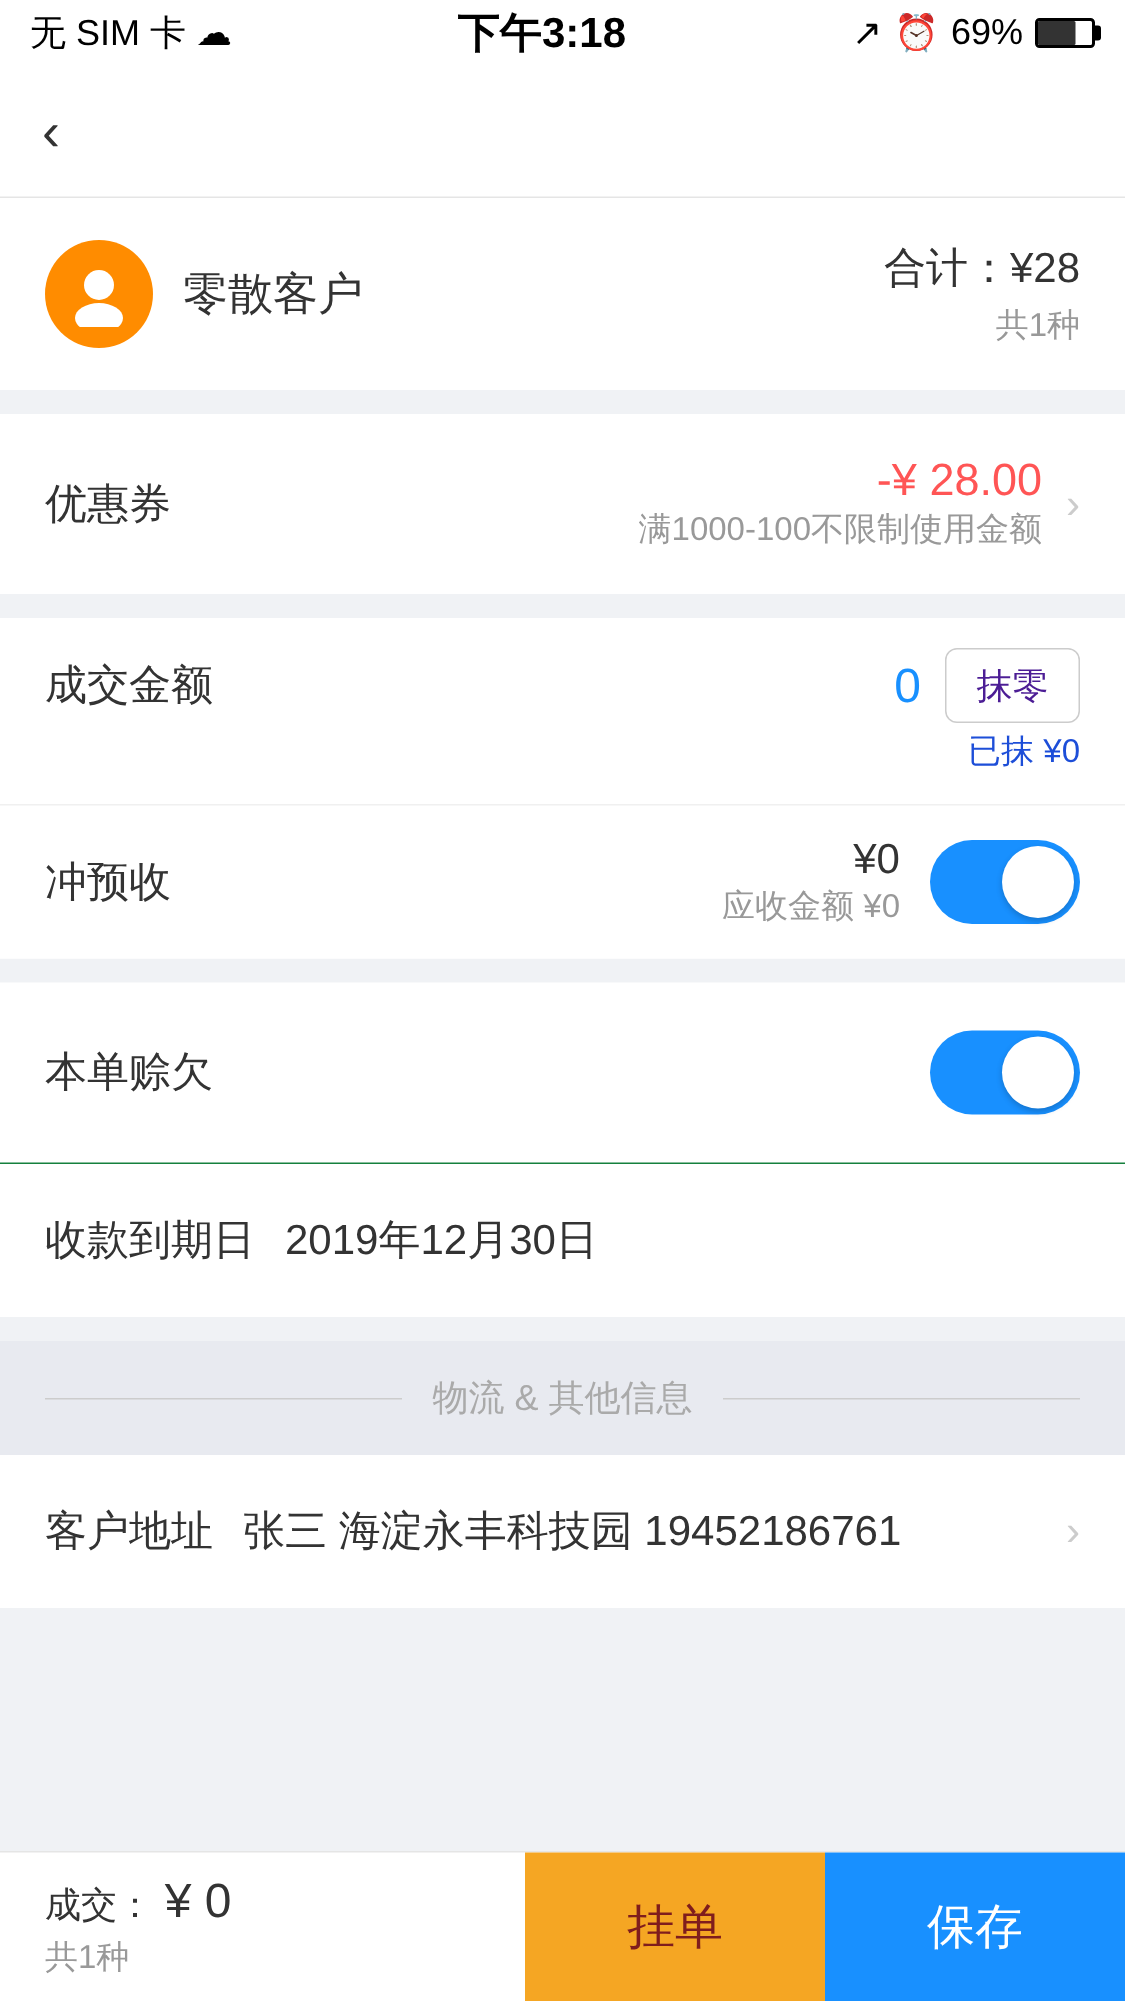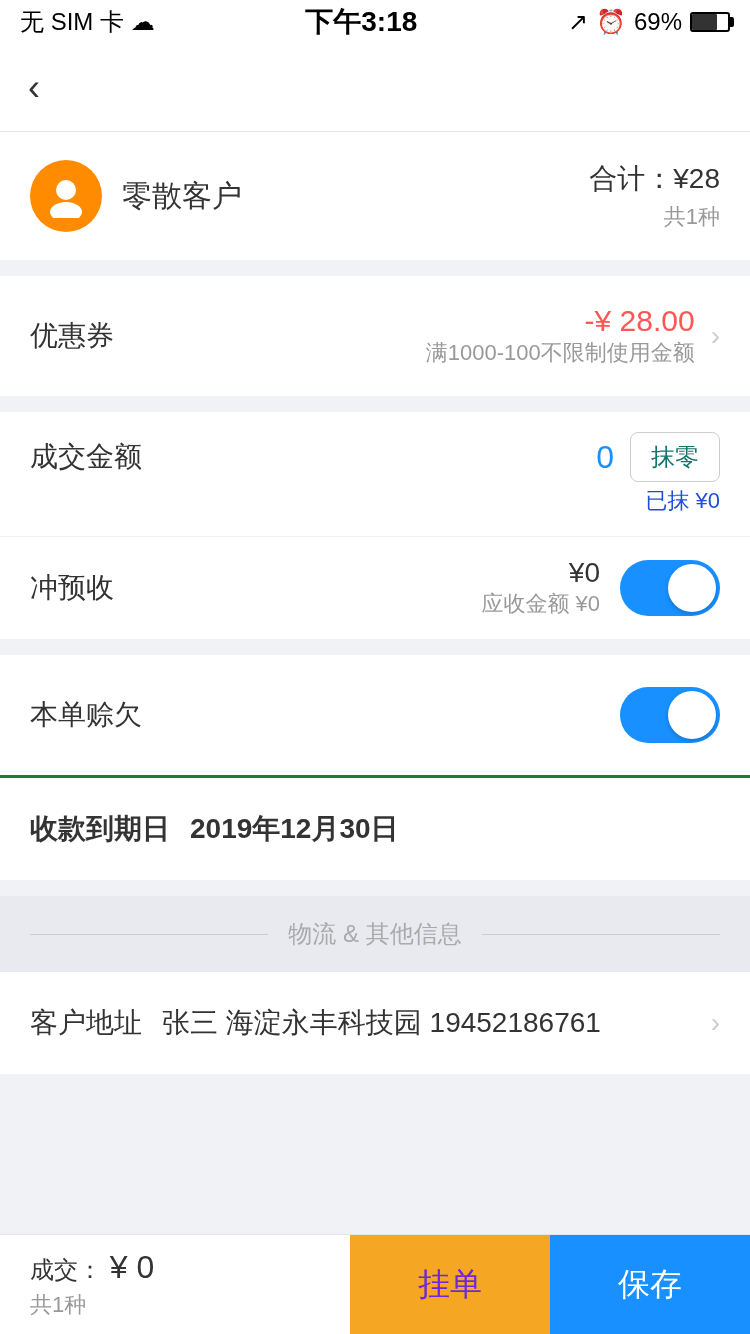--- a/index.html
+++ b/index.html
@@ -147,21 +147,21 @@
       border: none;
       outline: none;
       text-align: right;
       width: 80px;
     }
     .round-button {
       border: 1px solid #ccc;
       border-radius: 8px;
       padding: 8px 20px;
       font-size: 24px;
-      color: #0f766e;
+      color: #4c1d95;
       background: #fff;
       cursor: pointer;
     }
     .sub-text {
       font-size: 22px;
       color: #1d4ed8;
       text-align: right;
     }
 
     
@@ -236,22 +236,21 @@
       display: flex;
       align-items: center;
       justify-content: space-between;
       padding: 32px 30px;
     }
 
     
     .due-date-row {
       padding: 32px 30px;
       background: #fff;
-      border-top: 3px solid #15803d;
-      font-weight: bold;
+      border-top: 1px solid #15803d;
     }
     .due-date-content {
       display: flex;
       align-items: center;
       gap: 20px;
     }
 
     
     .divider-section {
       background: #e8eaf0;
@@ -307,21 +306,21 @@
       border-top: 1px solid #e5e5e5;
     }
     .bottom-info {
       flex: 1;
       padding: 0 30px;
     }
     .btn-hang {
       width: 200px;
       height: 100px;
       background: #f5a623;
-      color: #6d28d9;
+      color: #7f1d1d;
       font-size: 32px;
       display: flex;
       align-items: center;
       justify-content: center;
       cursor: pointer;
       border: none;
     }
     .btn-save {
       width: 200px;
       height: 100px;

